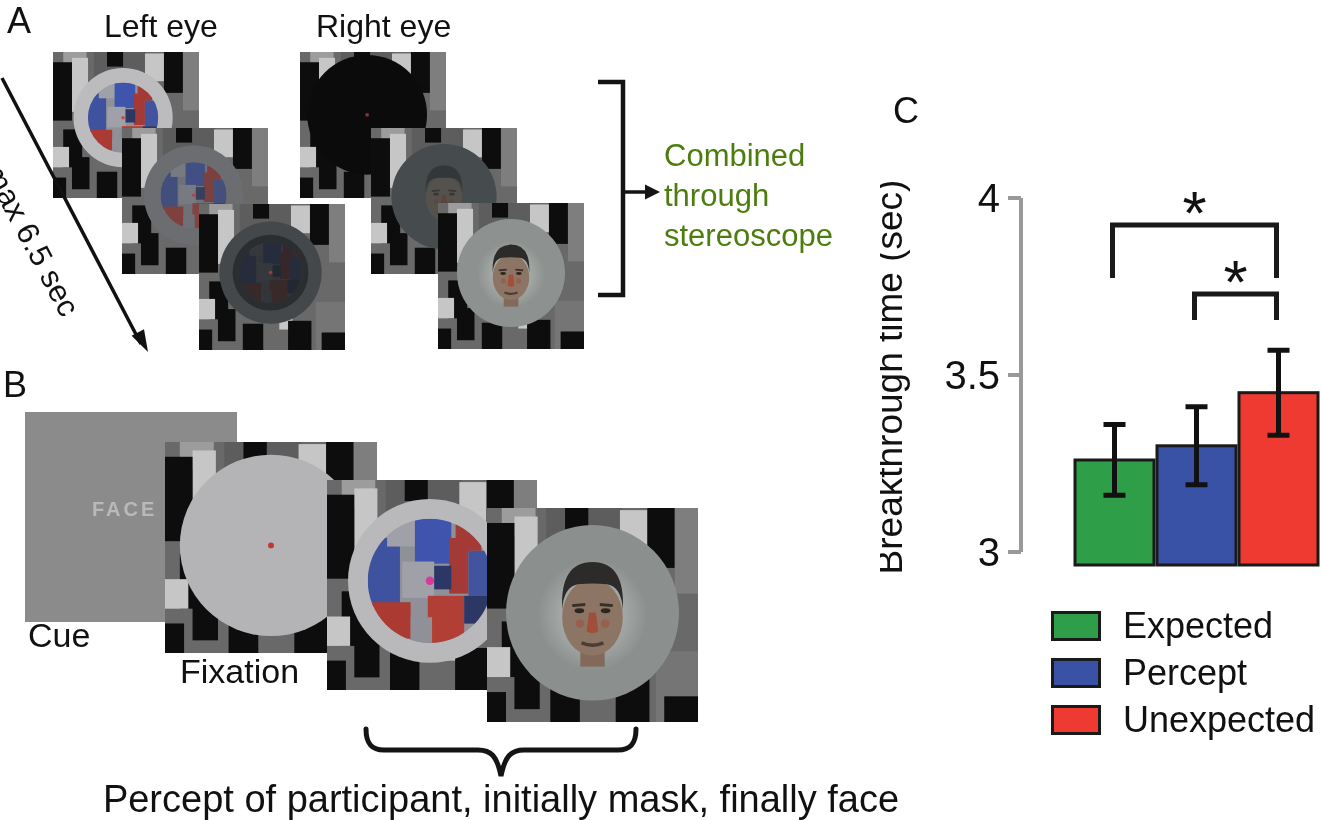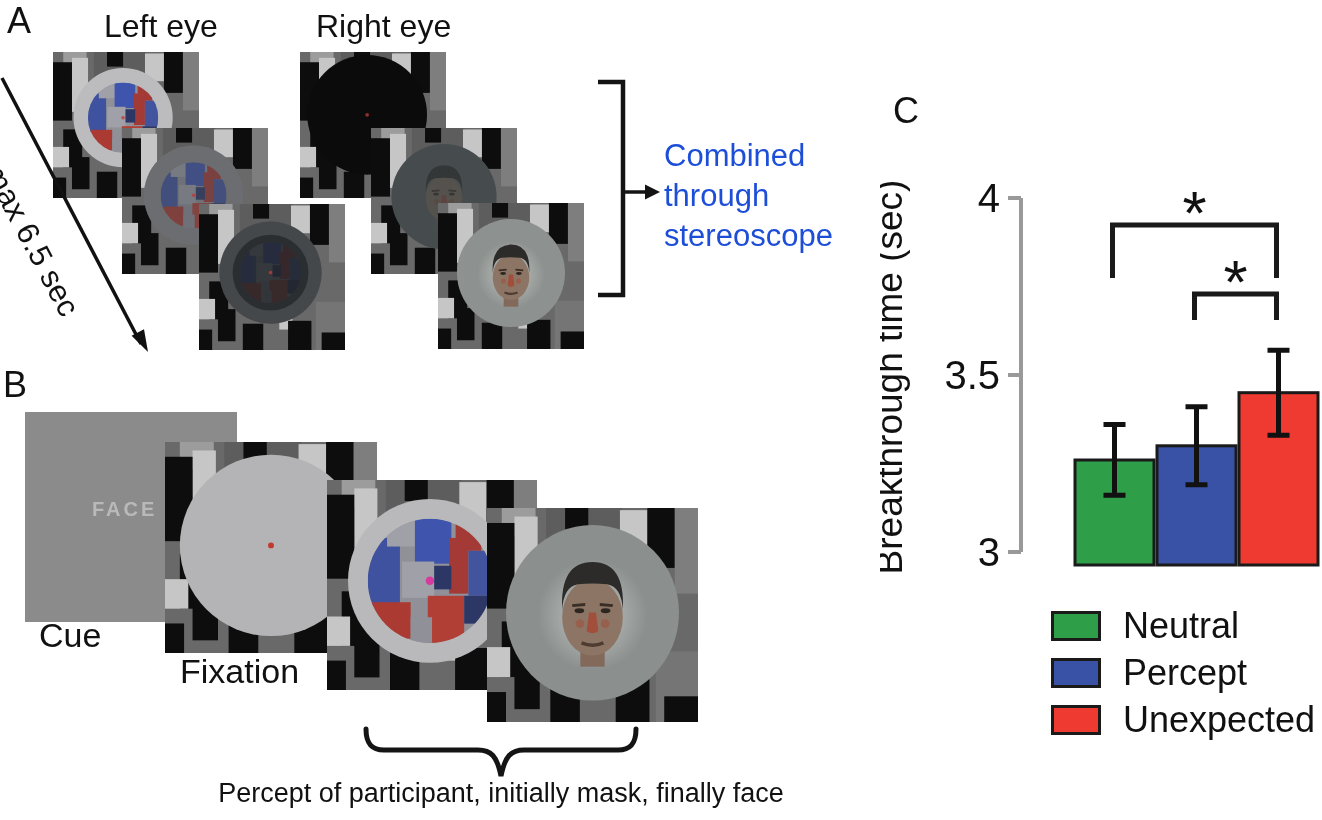--- a/index.html
+++ b/index.html
@@ -4,22 +4,22 @@
 <style>
   html,body{margin:0;padding:0;background:#fff;}
   #fig{position:relative;width:1322px;height:820px;background:#fff;overflow:hidden;
        font-family:"Liberation Sans",sans-serif;color:#111;}
   .abs{position:absolute;}
   .frame{position:absolute;display:block;}
   .panel-letter{font-size:36px;color:#111;}
   .eye-label{font-size:32px;color:#111;}
   .seq-label{font-size:34px;color:#111;}
   .rot-label{font-size:31px;color:#111;transform:rotate(62deg);transform-origin:0 0;white-space:nowrap;}
-  .combined{font-size:31px;line-height:40px;color:#1d4ed8;}
-  .caption{font-size:27px;color:#111;white-space:nowrap;transform:translateX(-50%);}
+  .combined{font-size:31px;line-height:40px;color:#4d7c0f;}
+  .caption{font-size:38px;color:#111;white-space:nowrap;transform:translateX(-50%);}
   .cue-text{font-size:20px;letter-spacing:3px;color:#b9b9b9;font-weight:700;}
   svg text{font-family:"Liberation Sans",sans-serif;}
   #legend{display:flex;flex-direction:column;gap:13px;}
   .legend-row{display:flex;align-items:center;}
   .swatch{display:inline-block;width:50px;height:30px;border:3px solid #1a1a1a;box-sizing:border-box;}
   .legend-label{margin-left:22px;font-size:36px;line-height:34px;color:#111;}
   .nopointer{pointer-events:none;}
 </style>
 </head>
 <body>
@@ -197,21 +197,21 @@
 
   <svg class="frame" style="left:487px;top:508px;width:211px;height:214px" viewBox="0 0 100 100" preserveAspectRatio="none">
     <use href="#mondrian"></use>
     <g>
       <circle cx="50" cy="49" r="41" fill="#8b8f8e"></circle>
       <circle cx="50" cy="50" r="26" fill="url(#halo)"></circle>
       <use href="#face" transform="translate(50,50) scale(1.15) translate(-50,-50)"></use>
     </g>
   </svg>
 
-  <div class="abs seq-label" style="left:39px;top:616px;text-align:right;">Cue</div>
+  <div class="abs seq-label" style="left:28px;top:616px;text-align:right;">Cue</div>
   <div class="abs seq-label" style="left:168px;top:652px;margin-left:12px;">Fixation</div>
 
   <svg class="abs nopointer" style="left:360px;top:722px;width:286px;height:62px" viewBox="360 722 286 62">
     <path d="M366,729 C366,744 372,750 384,750 L478,750 C491,750 497,756 501,776 C505,756 511,750 524,750 L618,750 C630,750 636,744 636,729" stroke="#141414" stroke-width="5" fill="none" stroke-linecap="round"></path>
   </svg>
   <div class="abs caption" style="left:501px;top:778px;">Percept of participant, initially mask, finally face</div>
 
   <div class="abs panel-letter" style="left:893px;top:90px;">C</div>
   <svg id="chart-svg" class="abs" style="left:880px;top:80px;width:442px;height:520px" viewBox="880 80 442 520">
       <path d="M1021 198 V552 M1008 552 H1021 M1008 375 H1021 M1008 198 H1021" stroke="#999" stroke-width="4" fill="none"></path>
@@ -226,21 +226,21 @@
       <path d="M1196.5 406.8600000000001 V484.74 M1185.5 406.8600000000001 H1207.5 M1185.5 484.74 H1207.5" stroke="#111" stroke-width="5" fill="none"></path>
       <path d="M1278.5 350.2199999999999 V435.17999999999995 M1267.5 350.2199999999999 H1289.5 M1267.5 435.17999999999995 H1289.5" stroke="#111" stroke-width="5" fill="none"></path>
       <path d="M1112.5 278 V225 H1276.5 V278" stroke="#1a1a1a" stroke-width="5" fill="none"></path>
       <text x="1194.5" y="234" text-anchor="middle" font-size="62" fill="#111">*</text>
       <path d="M1194.5 320 V294 H1276.5 V320" stroke="#1a1a1a" stroke-width="5" fill="none"></path>
       <text x="1235.5" y="303" text-anchor="middle" font-size="62" fill="#111">*</text>
     </svg>
   <div id="legend" class="abs" style="left:1051px;top:609px;">
       <div class="legend-row">
         <span class="swatch" style="background: rgb(47, 158, 72);"></span>
-        <span class="legend-label">Neutral</span>
+        <span class="legend-label">Expected</span>
       </div>
       <div class="legend-row">
         <span class="swatch" style="background: rgb(58, 82, 165);"></span>
         <span class="legend-label">Percept</span>
       </div>
       <div class="legend-row">
         <span class="swatch" style="background: rgb(238, 58, 49);"></span>
         <span class="legend-label">Unexpected</span>
       </div>
     </div>

